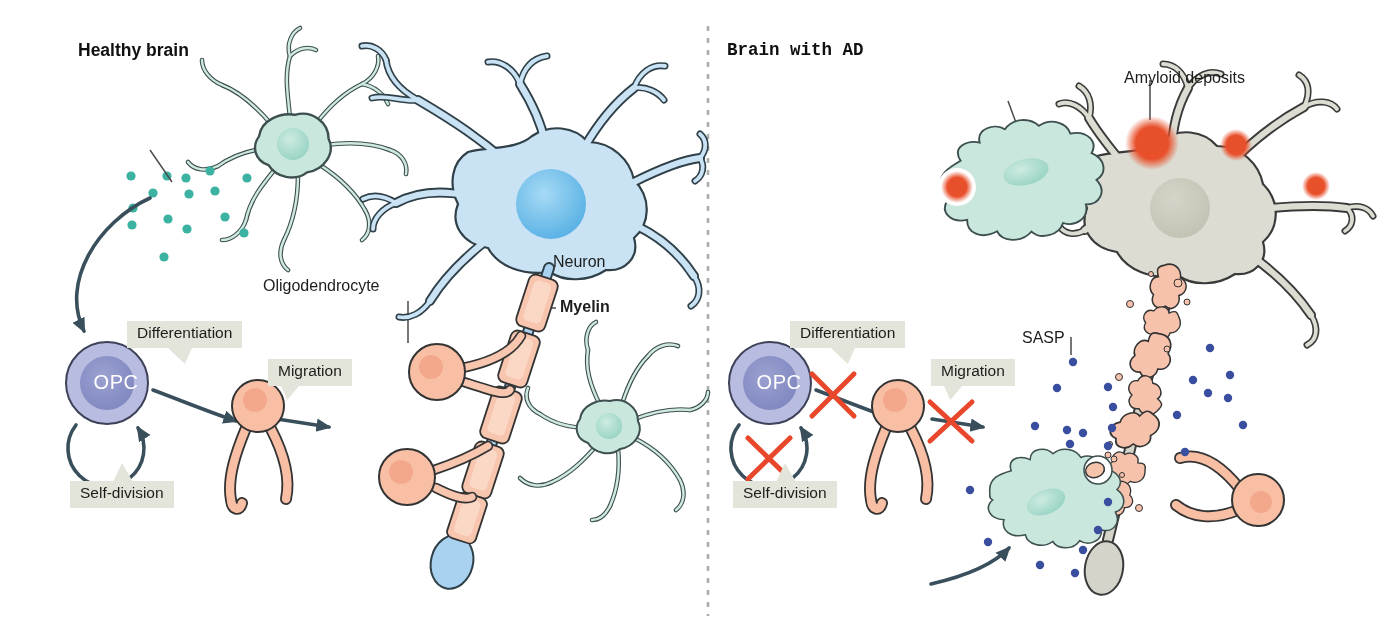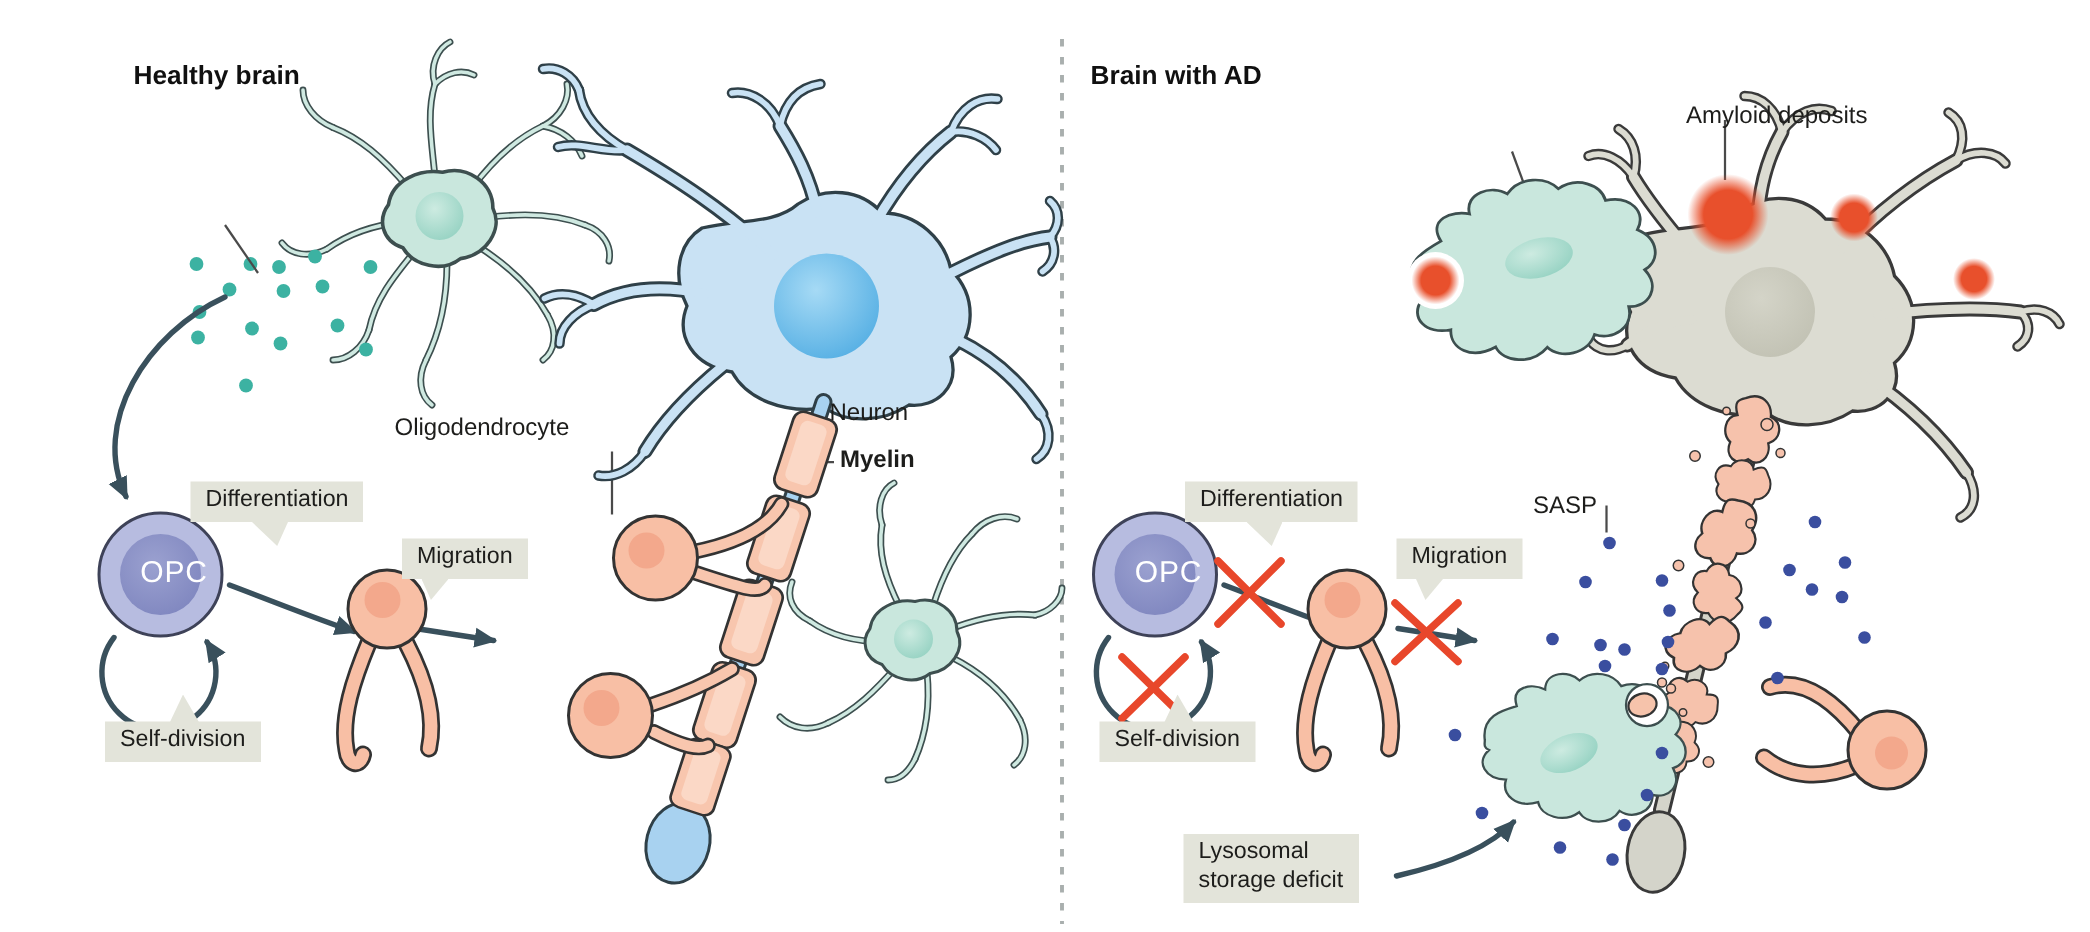--- a/index.html
+++ b/index.html
@@ -442,49 +442,47 @@
       <path d="M812,374 L854,416"></path>
           <path d="M854,374 L812,416"></path>
       <path d="M930,402 L972,441"></path>
           <path d="M972,402 L930,441"></path>
       <path d="M748,438 L790,479"></path>
           <path d="M790,438 L748,479"></path>
     </g>
   </g>
 </svg>
 
-<div class="lbl title" style="left:89px;top:40px;">Healthy brain</div>
+<div class="lbl title" style="left:78px;top:40px;">Healthy brain</div>
 
 <div class="lbl bubble" style="left:127px;top:321px;">Differentiation</div>
 <span class="tail" style="left:168px;top:348px;width:24px;height:16px;clip-path:polygon(0 0,100% 0,70% 100%);"></span>
 
 <div class="lbl bubble" style="left:268px;top:359px;">Migration</div>
 <span class="tail" style="left:281px;top:386px;width:18px;height:14px;clip-path:polygon(0 0,100% 0,35% 100%);"></span>
 
 <div class="lbl bubble" style="left:70px;top:481px;">Self-division</div>
 <span class="tail" style="left:113px;top:463px;width:20px;height:19px;clip-path:polygon(45% 0,0 100%,100% 100%);"></span>
 
 <div class="opc-text" style="left:80px;top:371px;">OPC</div>
 
 <div class="lbl" style="left:263px;top:276px;">Oligodendrocyte</div>
-<div class="lbl" style="left:553px;top:266px;text-align:center;">Neuron</div>
+<div class="lbl" style="left:553px;top:252px;text-align:center;">Neuron</div>
 <div class="lbl" style="left:560px;top:297px;font-weight:bold;">Myelin</div>
 
-<div class="lbl title" style="left:727px;top:40px;">Brain with AD</div>
+<div class="lbl title" style="left:727px;top:40px;font-family:Liberation Mono, monospace;">Brain with AD</div>
 <div class="lbl" style="left:1124px;top:68px;">Amyloid deposits</div>
 
 <div class="lbl bubble" style="left:790px;top:321px;">Differentiation</div>
 <span class="tail" style="left:831px;top:348px;width:24px;height:16px;clip-path:polygon(0 0,100% 0,70% 100%);"></span>
 
 <div class="lbl bubble" style="left:931px;top:359px;">Migration</div>
 <span class="tail" style="left:944px;top:386px;width:18px;height:14px;clip-path:polygon(0 0,100% 0,35% 100%);"></span>
 
 <div class="lbl bubble" style="left:733px;top:481px;">Self-division</div>
 <span class="tail" style="left:776px;top:463px;width:20px;height:19px;clip-path:polygon(45% 0,0 100%,100% 100%);"></span>
 
 <div class="opc-text" style="left:743px;top:371px;">OPC</div>
 
 <div class="lbl" style="left:1022px;top:328px;">SASP</div>
 
-<div class="lbl bubble" style="left:789px;top:556px;white-space:pre-line;">Lysosomal
-storage deficit</div>
 
 </div>
 
 </body></html>

